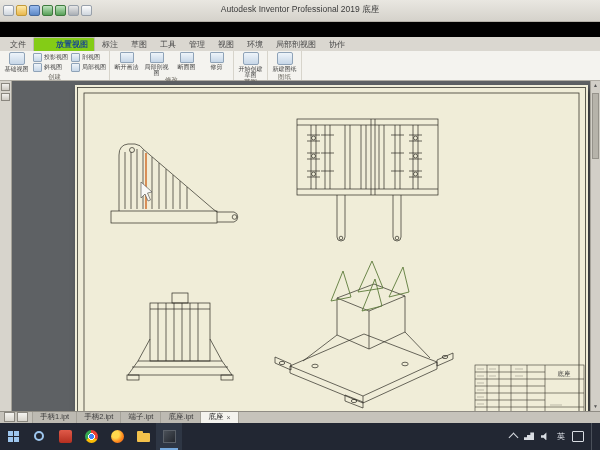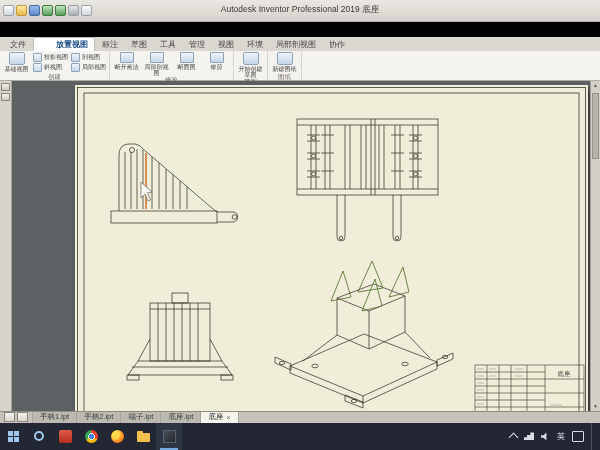--- a/index.html
+++ b/index.html
@@ -25,21 +25,21 @@
   .ph{font-size:7px;color:#8b8b8b;white-space:nowrap;overflow:hidden;}
   .person{width:7px;height:7px;position:relative;flex:none;}
   .person::before{content:"";position:absolute;left:2px;top:0;width:3px;height:3px;border-radius:50%;background:#5d6a78;}
   .person::after{content:"";position:absolute;left:0.5px;top:3.5px;width:6px;height:3px;border-radius:3px 3px 0 0;background:#5d6a78;}
   .signin{font-size:7.5px;color:#444;}
   .winbtn{width:13px;height:12px;display:flex;align-items:center;justify-content:center;font-size:8px;color:#555;}
 
   
   .tabrow{height:14px;background:#dad7d0;display:flex;align-items:flex-end;padding-left:4px;gap:1px;box-sizing:border-box;margin-top:15px;}
   .rtab{padding:1px 6px 1px 6px;font-size:8px;color:#4a4a4a;border-radius:2px 2px 0 0;white-space:nowrap;}
-  .rtab.active{background:#ffffff;border:1px solid #bcb9b0;border-bottom:none;color:#1d4e89;font-weight:bold;padding-left:22px;}
+  .rtab.active{background:#84cc16;border:1px solid #bcb9b0;border-bottom:none;color:#1d4e89;font-weight:bold;padding-left:22px;}
 
   
   .ribbon{height:30px;background:#f4f3ef;border-bottom:1px solid #b0ada4;display:flex;align-items:stretch;box-sizing:border-box;}
   .rgroup{display:flex;flex-direction:column;border-right:1px solid #d7d4cb;padding:1px 3px 0 3px;}
   .rbtns{flex:1;display:flex;align-items:flex-start;gap:3px;}
   .rlabel{font-size:6.5px;line-height:7px;color:#6d6a62;text-align:center;}
   .bigbtn{width:27px;display:flex;flex-direction:column;align-items:center;text-align:center;
           font-size:6px;line-height:6px;color:#3e3e3e;}
   .ric{width:14px;height:11px;border:1px solid #8fa3b8;border-radius:2px;background:linear-gradient(#eef4fa,#c7d7e8);margin-bottom:1px;}
   .smallcol{display:flex;flex-direction:column;gap:1px;margin-top:1px;}

